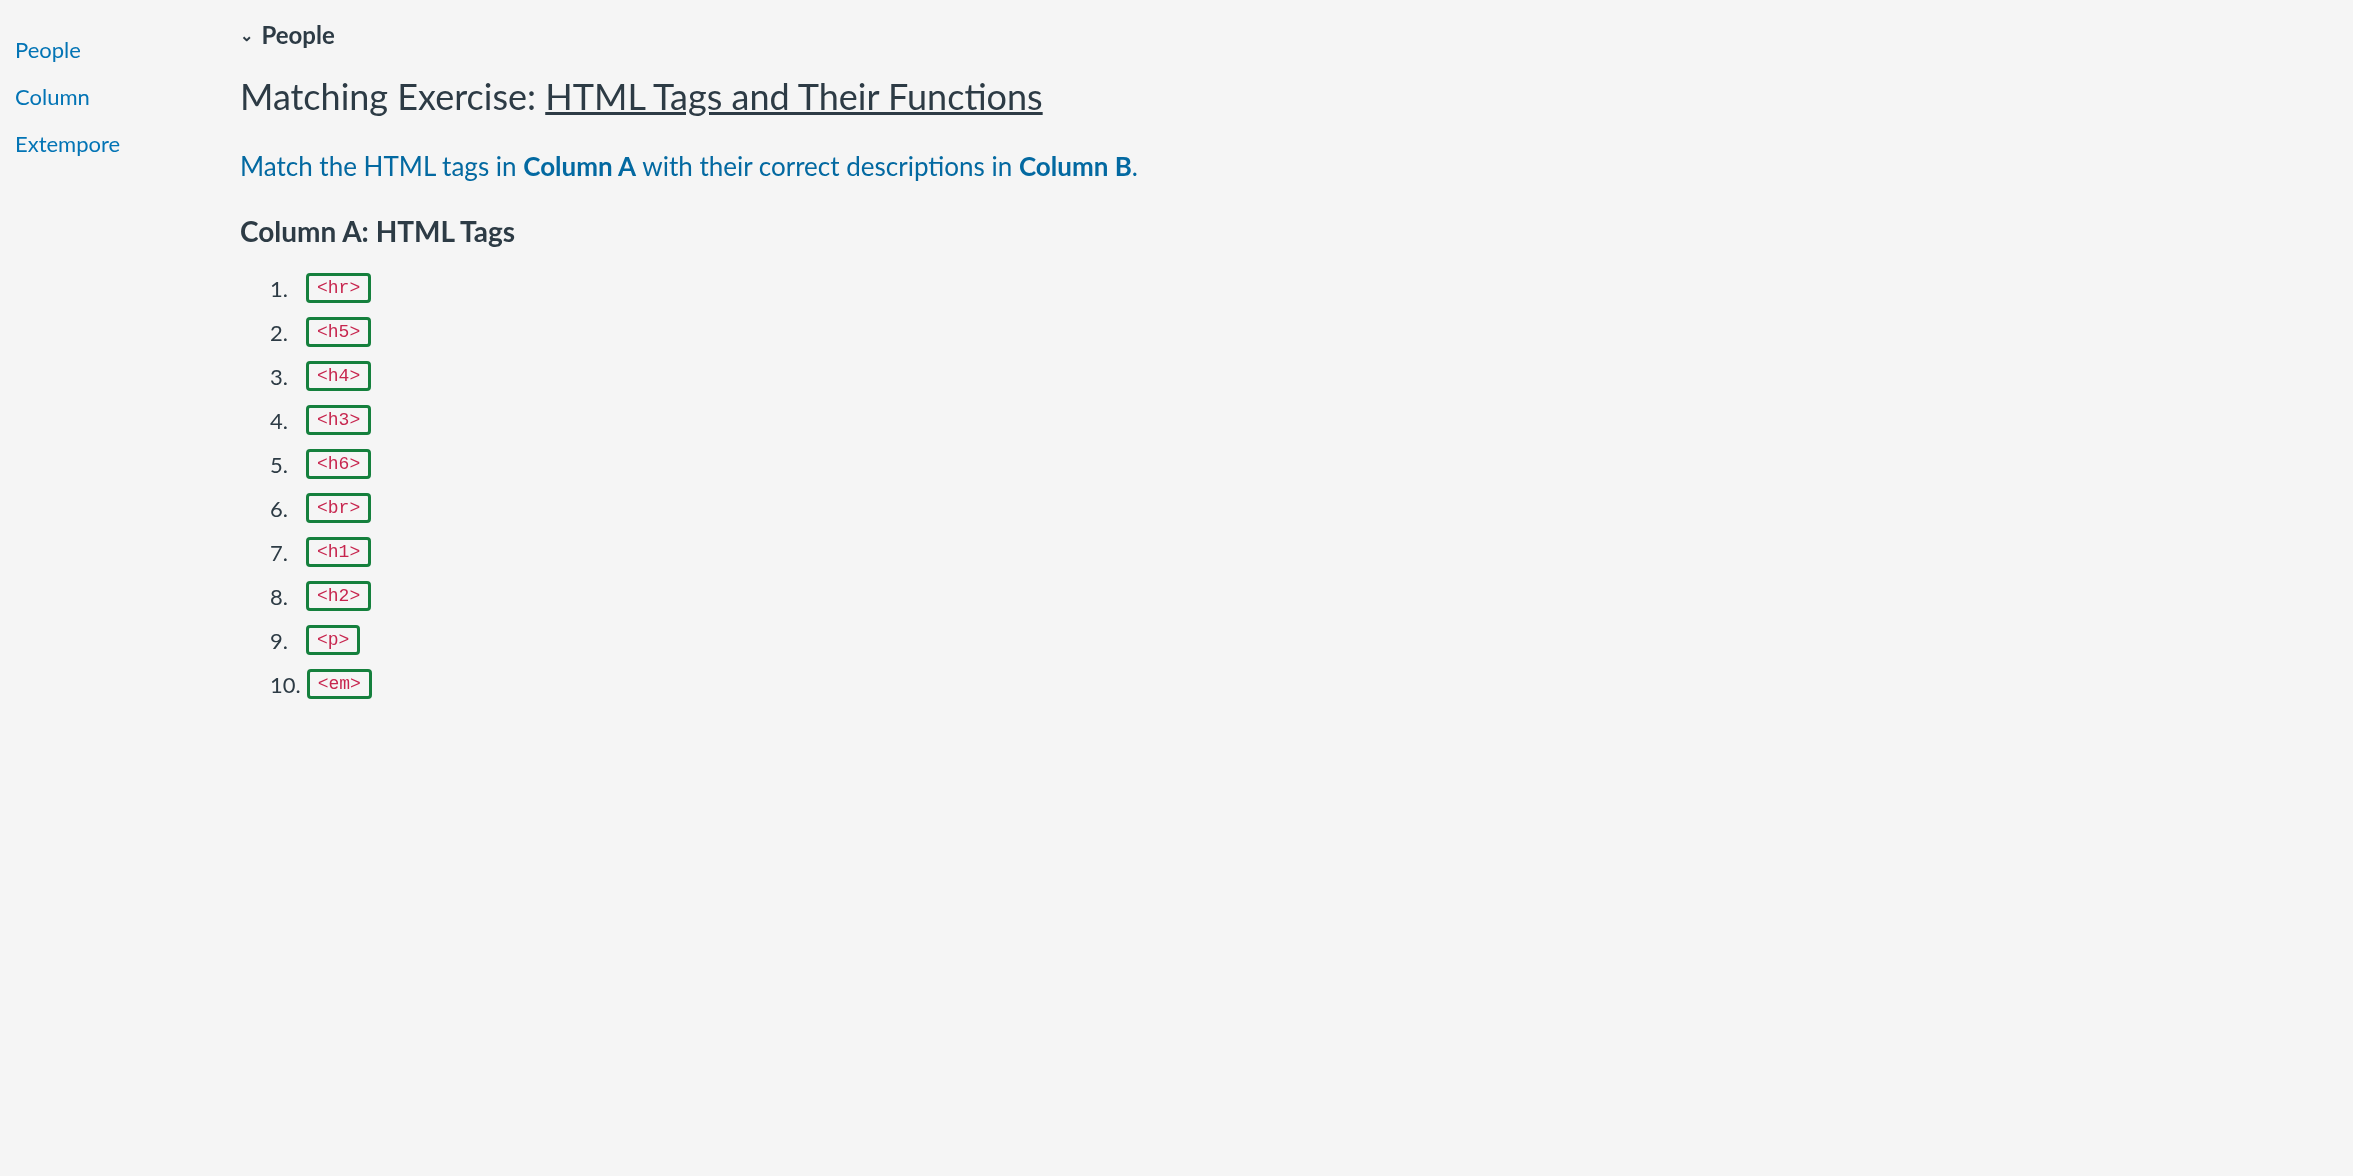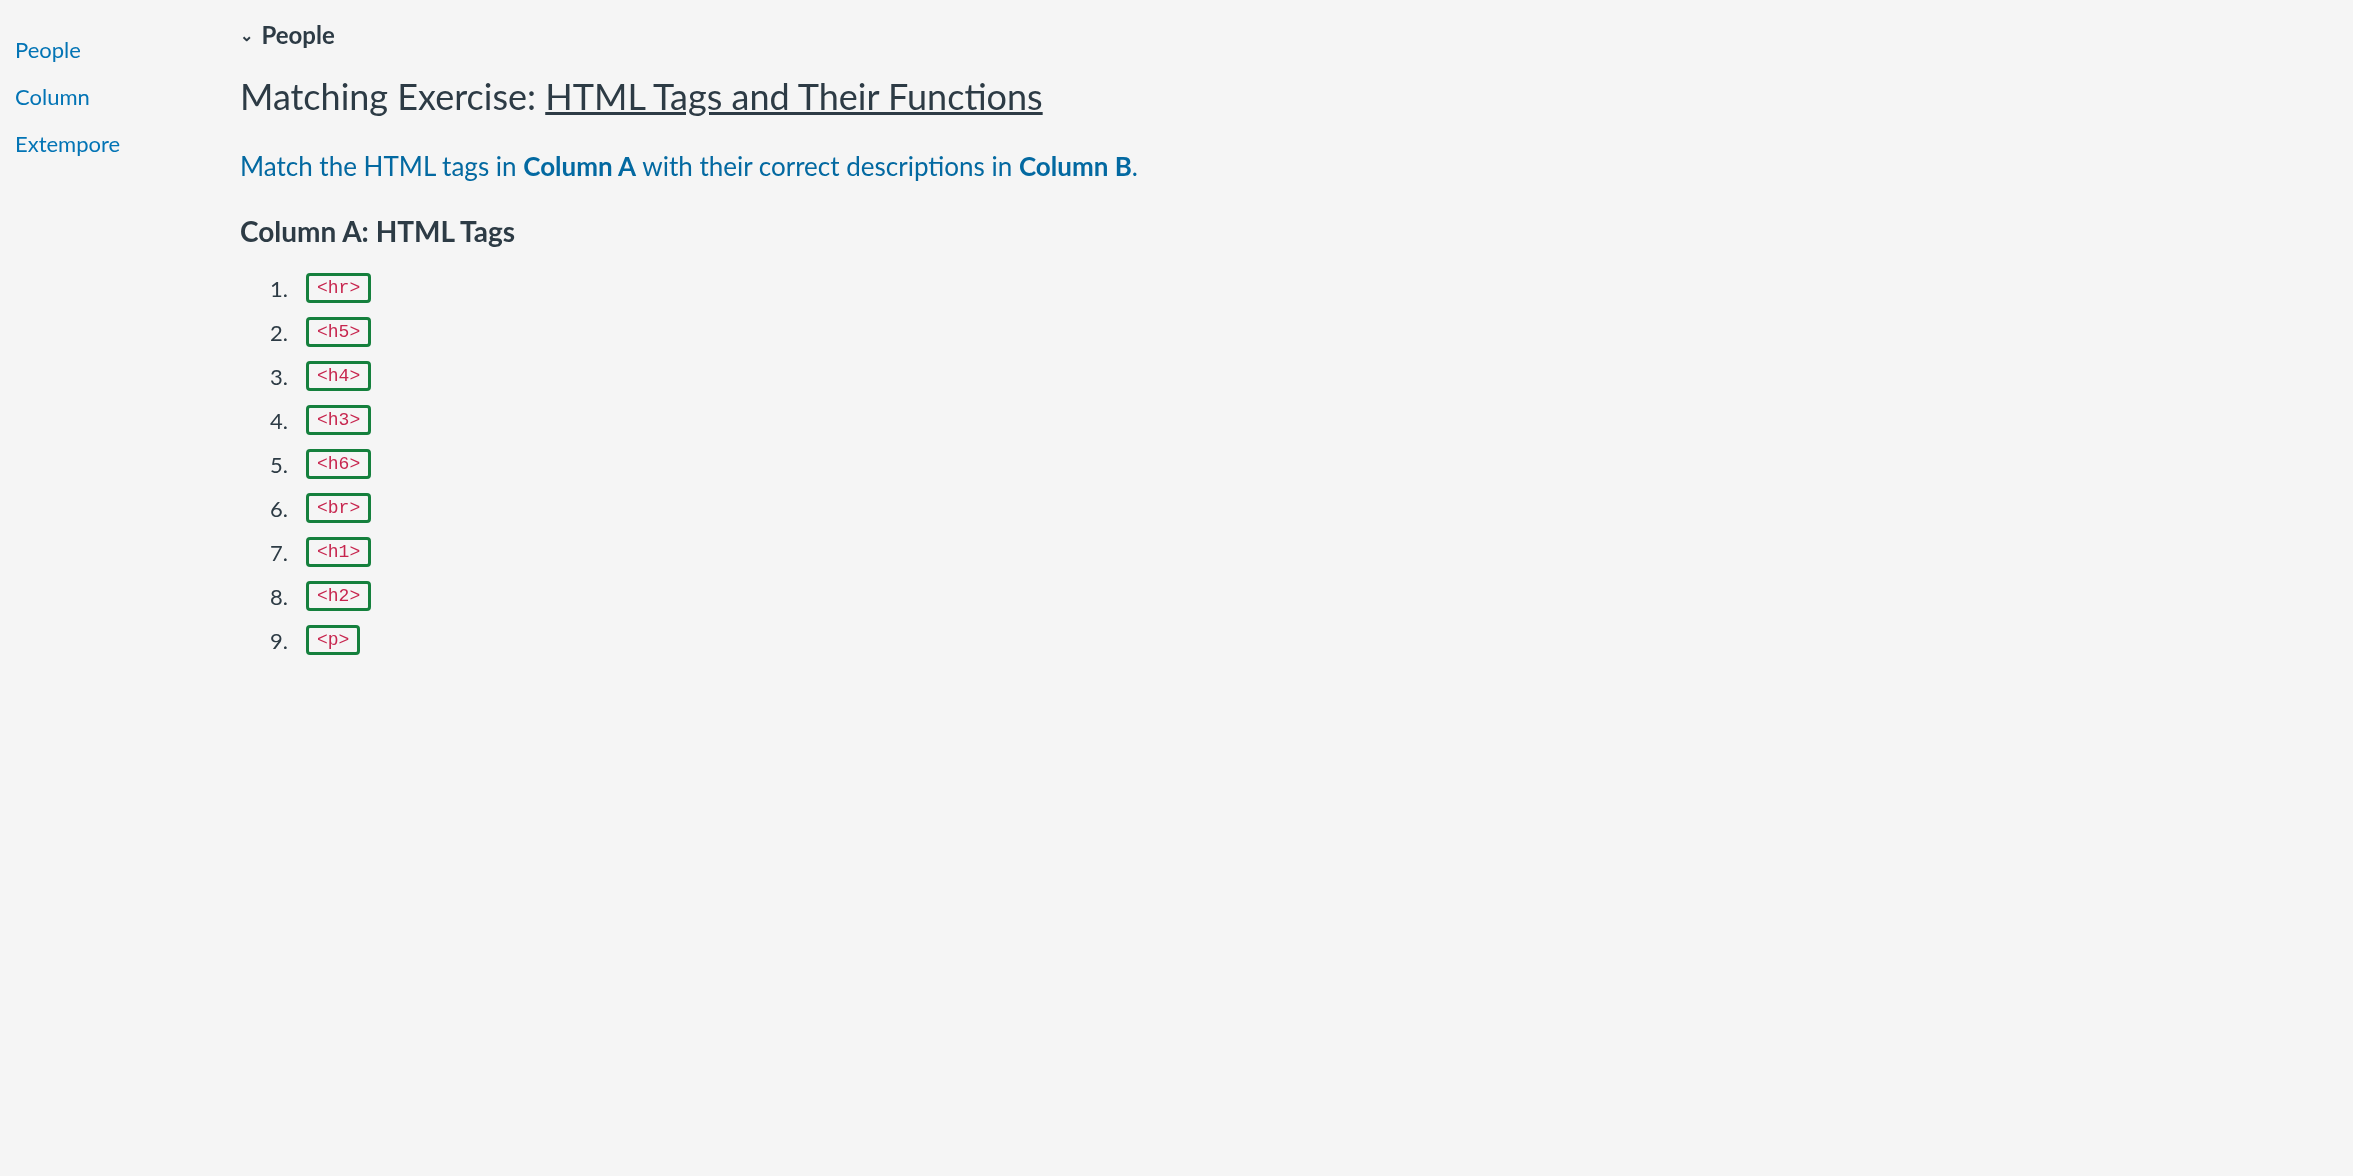--- a/index.html
+++ b/index.html
@@ -155,14 +155,18 @@
       <span class="code-tag">&lt;h1&gt;</span>
     </li>
     <li>
       <span class="tag-number">8.</span>
       <span class="code-tag">&lt;h2&gt;</span>
     </li>
     <li>
       <span class="tag-number">9.</span>
       <span class="code-tag">&lt;p&gt;</span>
     </li>
+    <li>
+      <span class="tag-number">10.</span>
+      <span class="code-tag">&lt;em&gt;</span>
+    </li>
   </ol>
 </main>
 
 </body></html>

